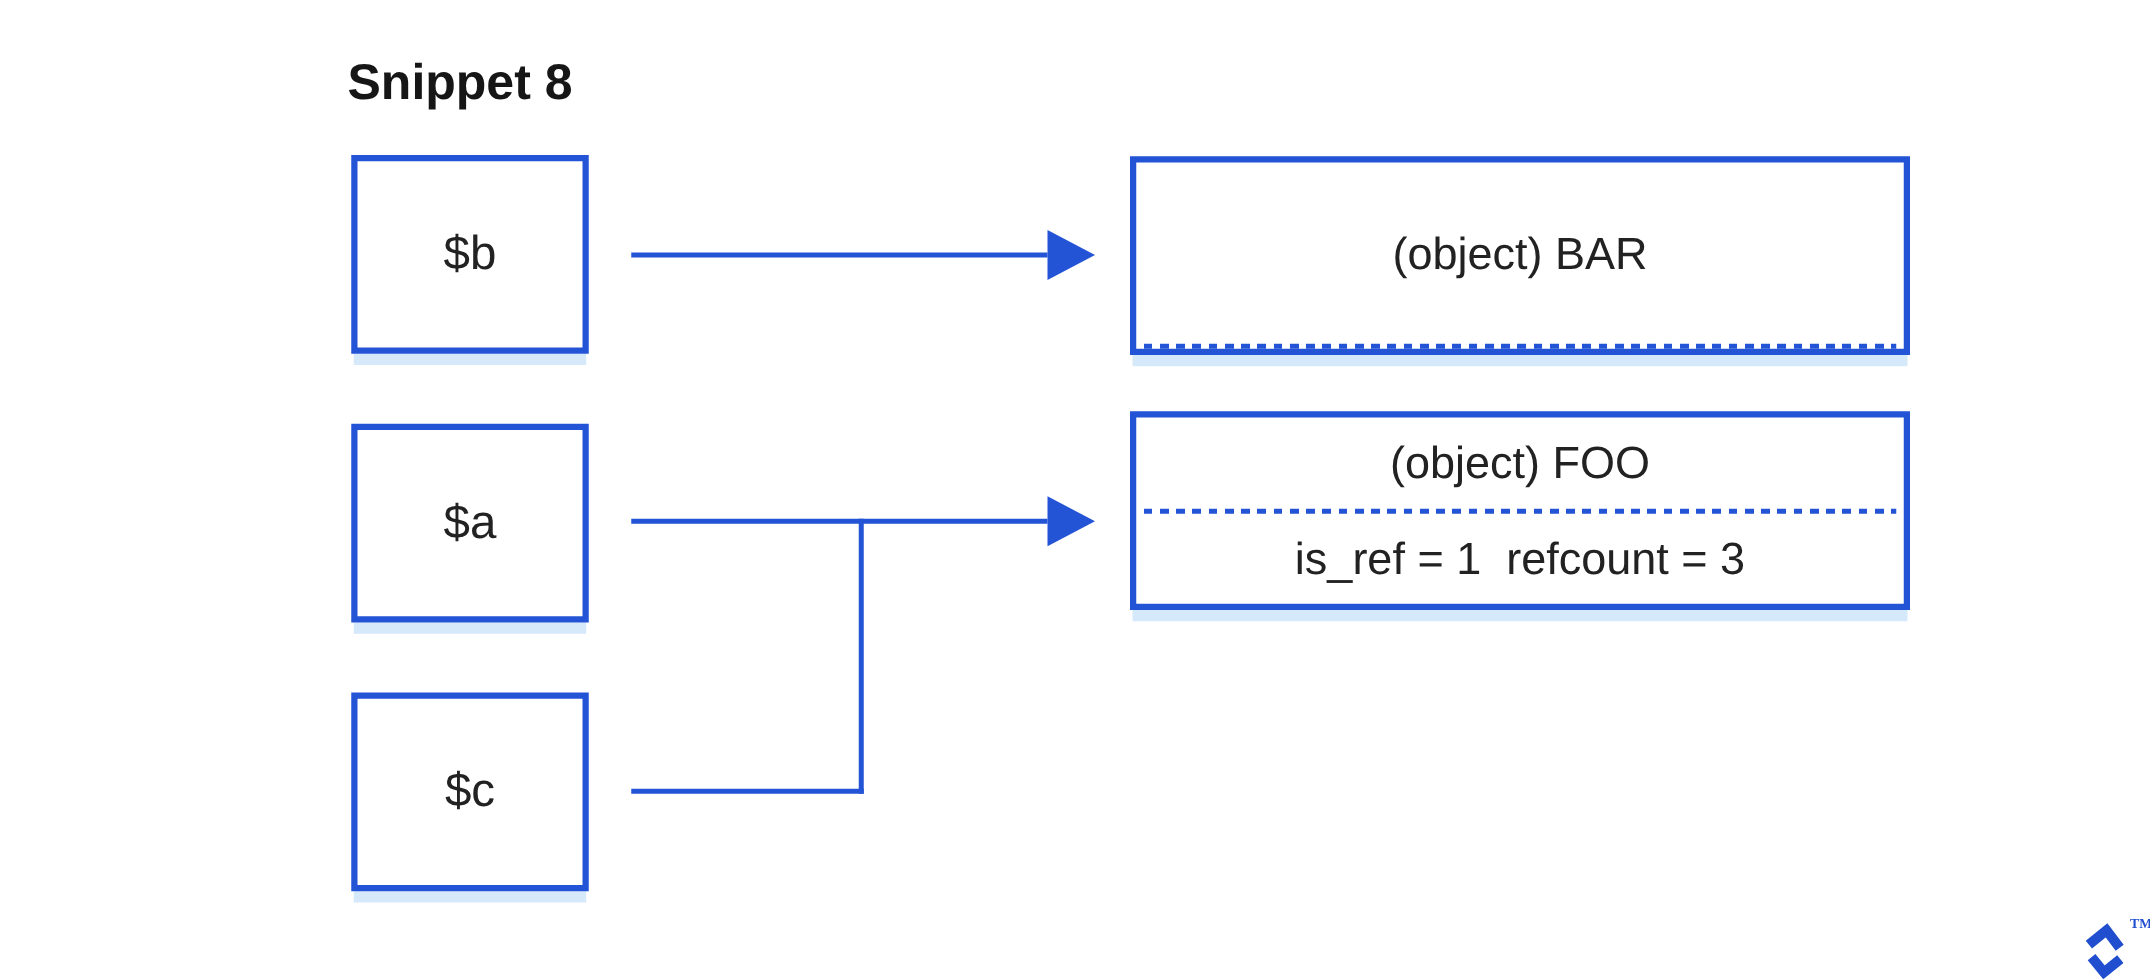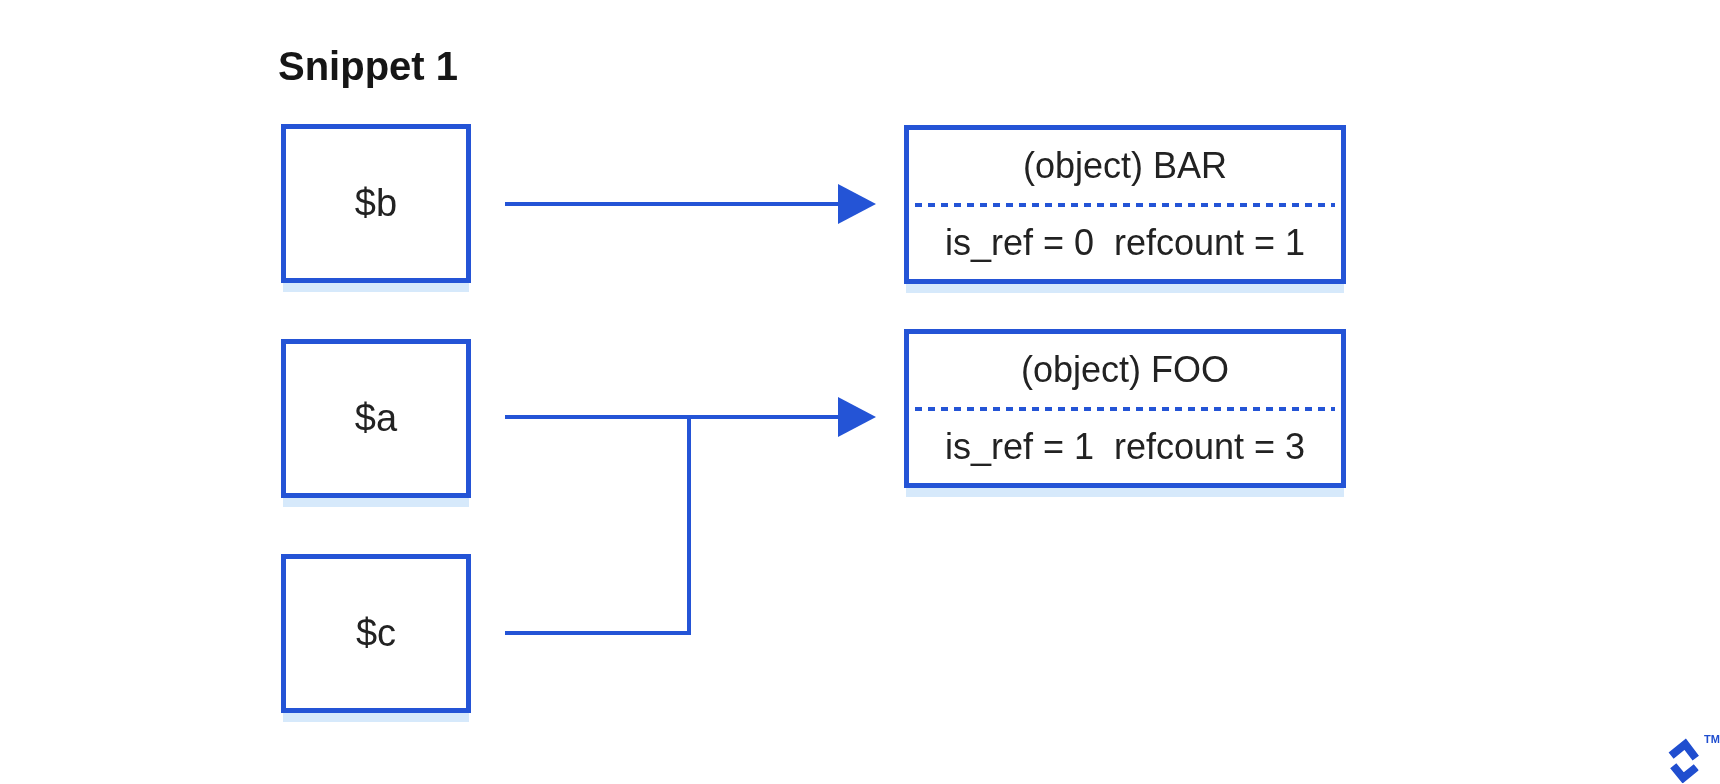--- a/index.html
+++ b/index.html
@@ -16,21 +16,21 @@
     position:absolute;left:281px;width:190px;height:159px;box-sizing:border-box;
     border:5px solid var(--line,#2454d6);background:#fff;
     box-shadow:0 11px 0 -2px var(--shadow,#d6e9fb);
     display:flex;align-items:center;justify-content:center;
     font-size:38px;color:var(--text,#222);
   }
   .var-box.b{top:124px}
   .var-box.a{top:339px}
   .var-box.c{top:554px}
   .obj-box{
-    position:absolute;left:904px;width:442px;height:159px;box-sizing:border-box;
+    position:absolute;left:904px;width:624px;height:159px;box-sizing:border-box;
     border:5px solid var(--line,#2454d6);background:#fff;
     box-shadow:0 11px 0 -2px var(--shadow,#d6e9fb);
     display:flex;flex-direction:column;
     font-size:36px;color:var(--text,#222);
   }
   .obj-box.bar{top:125px}
   .obj-box.foo{top:329px}
   .obj-half{flex:1;display:flex;align-items:center;justify-content:center;white-space:pre;}
   .obj-divider{
     height:4px;margin:0 6px;flex:0 0 auto;
@@ -42,49 +42,48 @@
   .line-a{left:505px;top:415px;width:333px}
   .line-c{left:505px;top:631px;width:186px}
   .line-junction{left:687px;top:415px;height:220px}
   .arrowhead{
     position:absolute;width:0;height:0;
     border-left:38px solid var(--line,#2454d6);
     border-top:20px solid transparent;border-bottom:20px solid transparent;
   }
   .arrowhead.to-bar{left:838px;top:184px}
   .arrowhead.to-foo{left:838px;top:397px}
-  .logo{position:absolute;left:1666px;top:732px;width:54px;height:52px;}
+  .logo{position:absolute;left:1666px;top:732px;width:54px;height:52px;font-family:Liberation Serif, serif;}
   .logo svg{position:absolute;left:0;top:5px;transform:rotate(8deg);}
   .logo svg path{stroke:var(--logo,#204ecf);fill:none;stroke-width:9;}
   .tm{
     position:absolute;left:38px;top:1px;
     font-size:11px;font-weight:bold;letter-spacing:0;color:var(--logo,#204ecf);
   }
 </style>
 </head>
 <body>
 
 <div class="canvas">
 
-  <h1 class="title">Snippet 1</h1>
+  <h1 class="title">Snippet 8</h1>
 
   <div class="var-box b">
     <span>$b</span>
   </div>
   <div class="var-box a">
     <span>$a</span>
   </div>
   <div class="var-box c">
     <span>$c</span>
   </div>
 
   <div class="obj-box bar">
     <div class="obj-half">(object) BAR</div>
     <div class="obj-divider"></div>
-    <div class="obj-half">is_ref = 0  refcount = 1</div>
   </div>
   <div class="obj-box foo">
     <div class="obj-half">(object) FOO</div>
     <div class="obj-divider"></div>
     <div class="obj-half">is_ref = 1  refcount = 3</div>
   </div>
 
   <div class="hline line-b"></div>
   <div class="arrowhead to-bar"></div>
 

